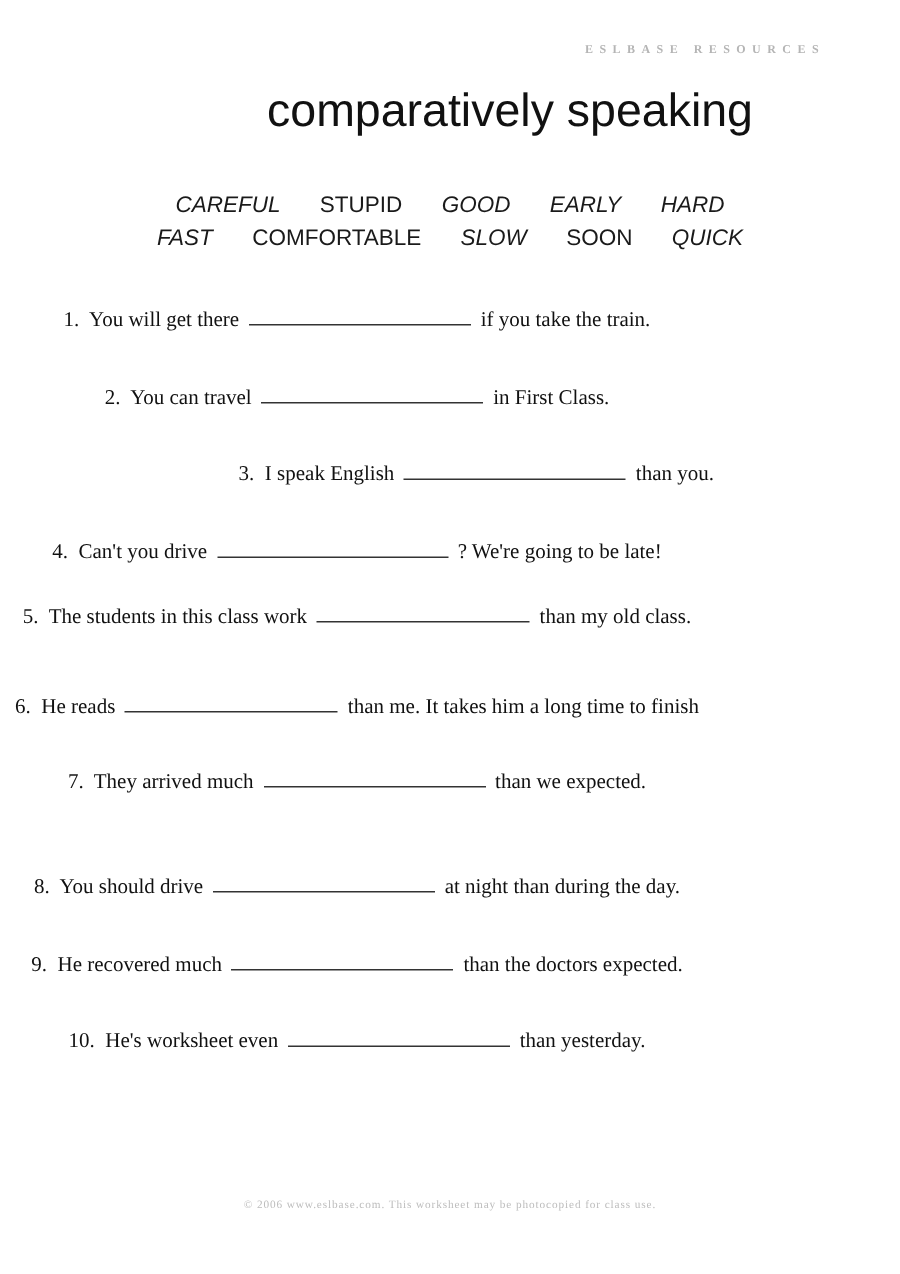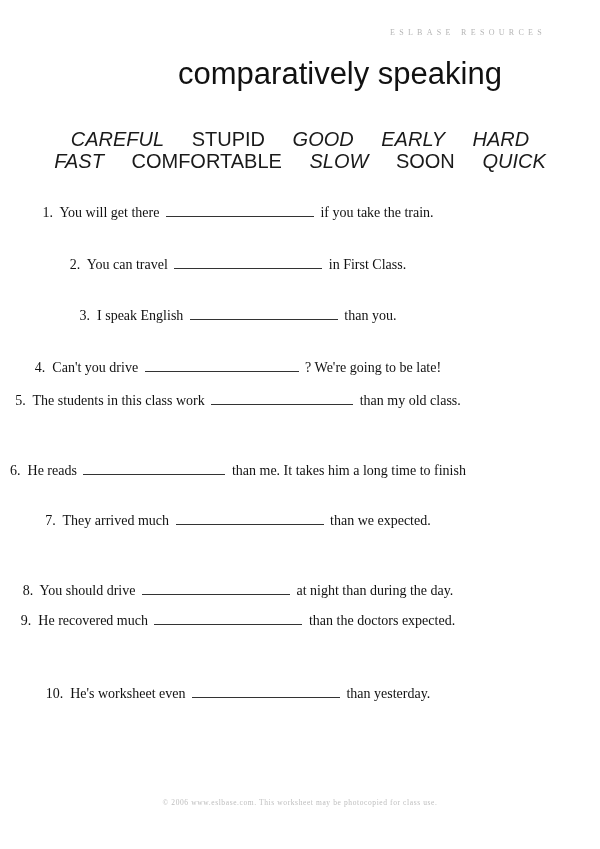--- a/index.html
+++ b/index.html
@@ -1,28 +1,28 @@
 <!DOCTYPE html>
 <html><head>
 <meta charset="utf-8">
 <style>
   html, body { margin: 0; padding: 0; background: #ffffff; }
   body { width: 600px; height: 849px; position: relative; overflow: hidden; }
   .brand {
     position: absolute; top: 28px; left: 390px;
     font-family: "Liberation Serif", serif; font-size: 8px;
-    letter-spacing: 4.3px; color: #b5b5b5;
+    letter-spacing: 4.3px; color: #b5b5b5; font-weight: bold;
   }
   .title {
     position: absolute; top: 56px; left: 0; width: 600px; text-align: center;
     font-family: "Liberation Sans", sans-serif; font-size: 31px; color: #111; padding-left: 40px;
   }
   .wordrow {
     position: absolute; left: 0; width: 600px; text-align: center;
-    font-family: "Liberation Sans", sans-serif; font-size: 20px; color: #1a1a1a;
+    font-family: "Liberation Sans", sans-serif; font-size: 15px; color: #1a1a1a;
   }
   .wordrow span { display: inline-block; margin: 0 11px; }
   .wordrow span.it { font-style: italic; }
   .q {
     position: absolute; left: 0; width: 476px; text-align: center;
     font-family: "Liberation Serif", serif; font-size: 14px; color: #111;
   }
   .blank { display: inline-block; border-bottom: 1px solid #333; height: 12px; vertical-align: baseline; margin: 0 3px; }
   .cont { display: block; }
   .footer {
@@ -56,33 +56,33 @@
   <span>You will get there</span>
   <span class="blank" style="width:148px;"></span>
   <span>if you take the train.</span>
 </div>
 <div class="q" style="top:256px;">
   <span>2.</span>&nbsp;
   <span>You can travel</span>
   <span class="blank" style="width:148px;"></span>
   <span>in First Class.</span>
 </div>
-<div class="q" style="top:307px;">
+<div class="q" style="top:307px;text-align:right;">
   <span>3.</span>&nbsp;
   <span>I speak English</span>
   <span class="blank" style="width:148px;"></span>
   <span>than you.</span>
 </div>
 <div class="q" style="top:359px;">
   <span>4.</span>&nbsp;
   <span>Can't you drive</span>
   <span class="blank" style="width:154px;"></span>
   <span>?  We're going to be late!</span>
 </div>
-<div class="q" style="top:392px;">
+<div class="q" style="top:402px;">
   <span>5.</span>&nbsp;
   <span>The students in this class work</span>
   <span class="blank" style="width:142px;"></span>
   <span>than my old class.</span>
 </div>
 <div class="q" style="top:462px; line-height:18px;">
   <span>6.</span>&nbsp;
   <span>He reads</span>
   <span class="blank" style="width:142px;"></span>
   <span>than me. It takes him a long time to finish</span>
@@ -92,21 +92,21 @@
   <span>They arrived much</span>
   <span class="blank" style="width:148px;"></span>
   <span>than we expected.</span>
 </div>
 <div class="q" style="top:582px;">
   <span>8.</span>&nbsp;
   <span>You should drive</span>
   <span class="blank" style="width:148px;"></span>
   <span>at night than during the day.</span>
 </div>
-<div class="q" style="top:612px;">
+<div class="q" style="top:634px;">
   <span>9.</span>&nbsp;
   <span>He recovered much</span>
   <span class="blank" style="width:148px;"></span>
   <span>than the doctors expected.</span>
 </div>
 <div class="q" style="top:685px;">
   <span>10.</span>&nbsp;
   <span>He's worksheet even</span>
   <span class="blank" style="width:148px;"></span>
   <span>than yesterday.</span>

